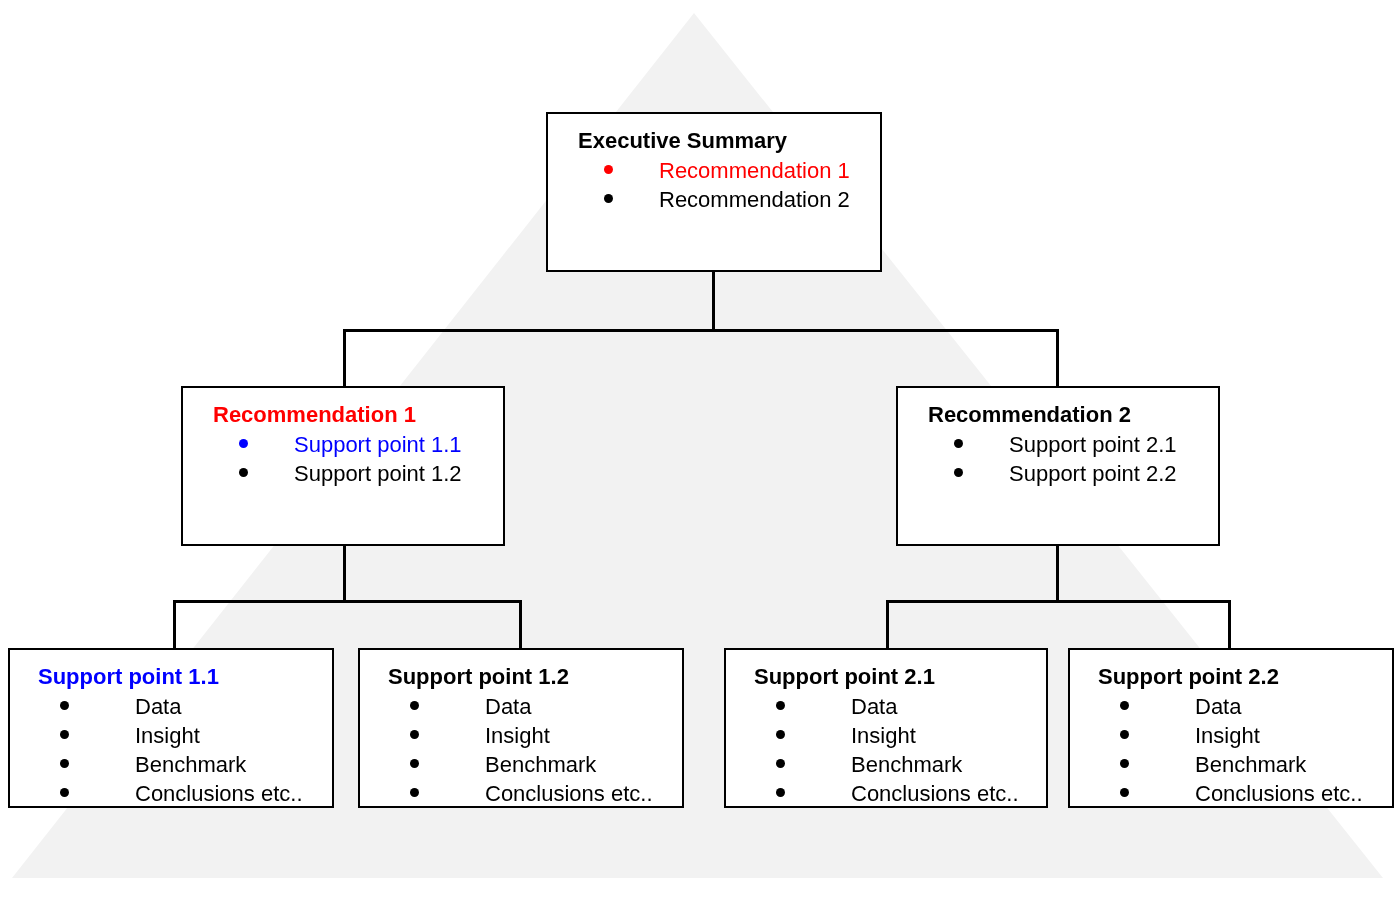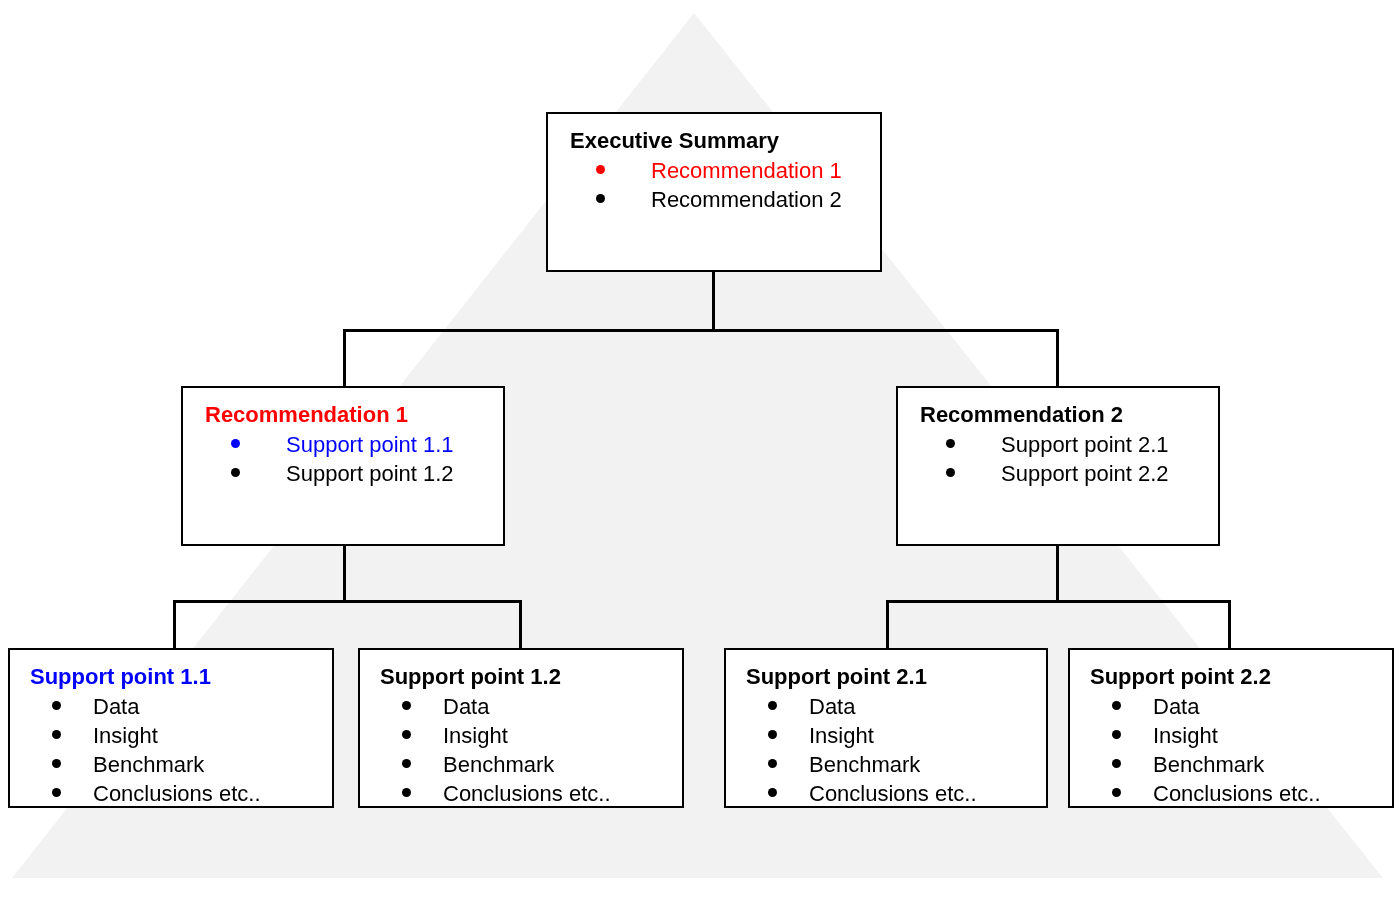--- a/index.html
+++ b/index.html
@@ -31,21 +31,21 @@
     position: absolute;
     background: #000000;
     z-index: 1;
   }
   .node {
     position: absolute;
     z-index: 2;
     box-sizing: border-box;
     background: #ffffff;
     border: 2px solid #000000;
-    padding: 12px 0 0 0;
+    padding: 12px 0 0 8px;
   }
   .node-title {
     font-weight: bold;
     font-size: 22px;
     line-height: 30px;
     color: #000000;
     padding-left: 22px;
     white-space: nowrap;
   }
   .node-title.accent-red { color: #ff0000; }
@@ -77,21 +77,21 @@
     display: inline-block;
     margin-left: 46px;
   }
   ul.bullets li.accent-red .dot { background: #ff0000; }
   ul.bullets li.accent-red .btext { color: #ff0000; }
   ul.bullets li.accent-blue .dot { background: #0000ff; }
   ul.bullets li.accent-blue .btext { color: #0000ff; }
 
   
   .leaf ul.bullets { padding-left: 42px; }
-  .leaf ul.bullets li .btext { margin-left: 32px; }
+  .leaf ul.bullets li .btext { margin-left: 66px; }
   .leaf .node-title { padding-left: 20px; }
 
   
   #node-exec      { left: 546px; top: 112px;  width: 336px; height: 160px; }
   #node-rec1      { left: 181px; top: 386px;  width: 324px; height: 160px; }
   #node-rec2      { left: 896px; top: 386px;  width: 324px; height: 160px; }
   #node-sp11      { left: 8px;   top: 648px;  width: 326px; height: 160px; }
   #node-sp12      { left: 358px; top: 648px;  width: 326px; height: 160px; }
   #node-sp21      { left: 724px; top: 648px;  width: 324px; height: 160px; }
   #node-sp22      { left: 1068px;top: 648px;  width: 326px; height: 160px; }

